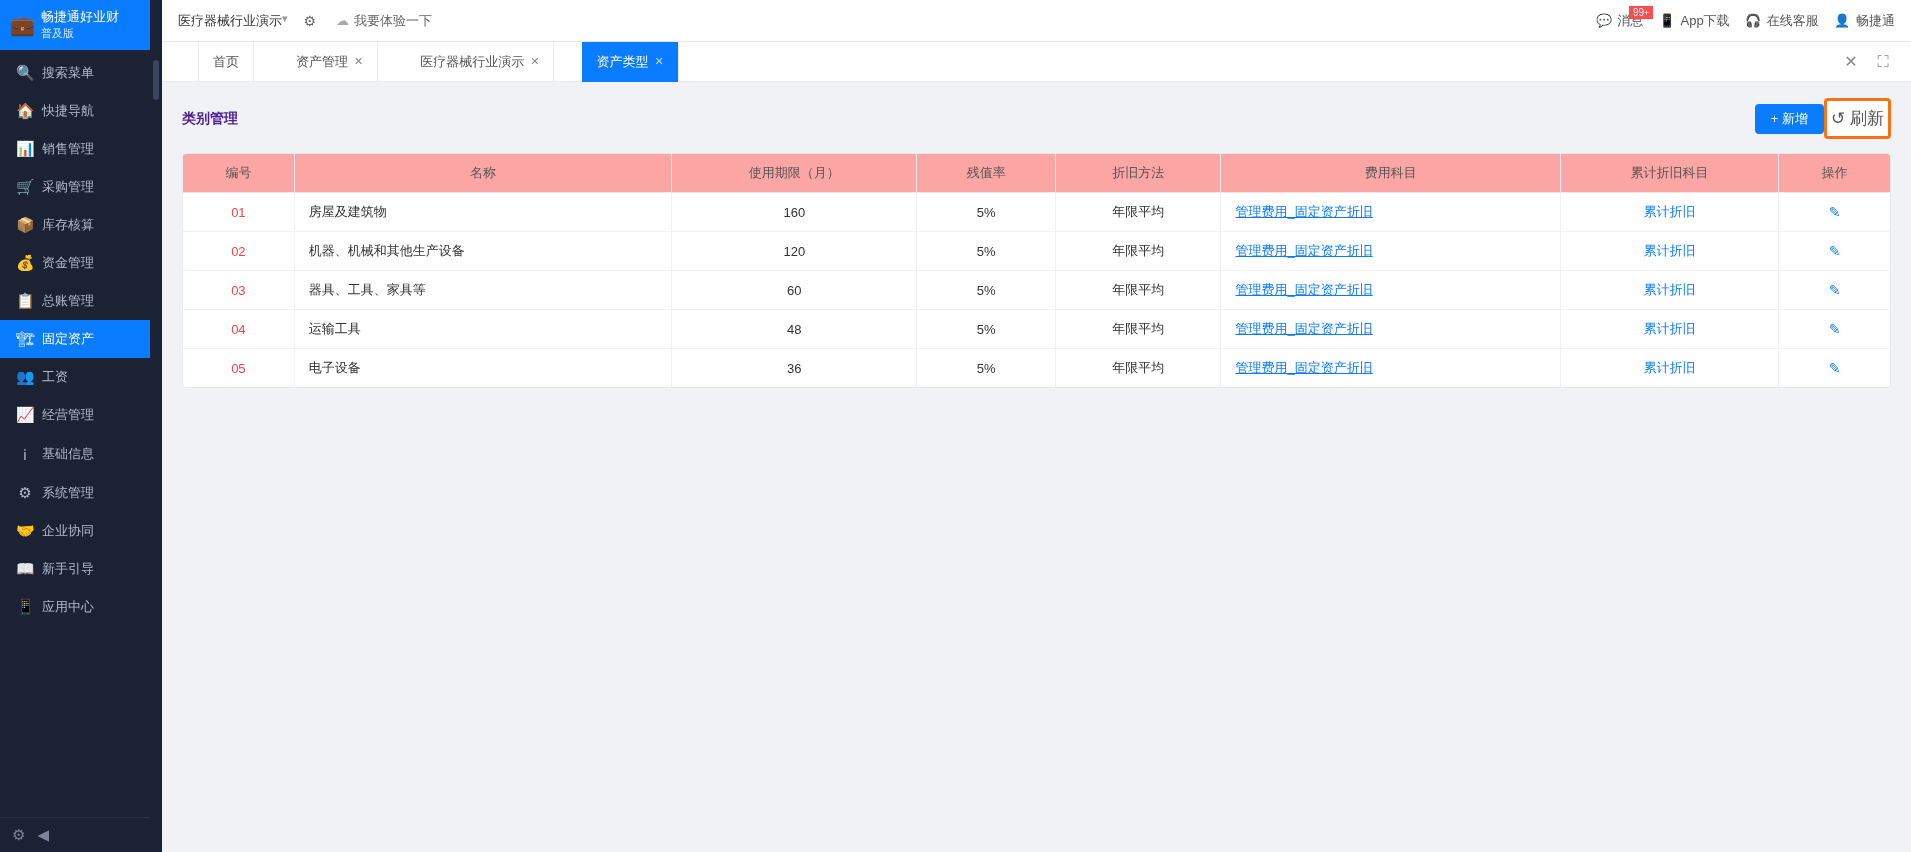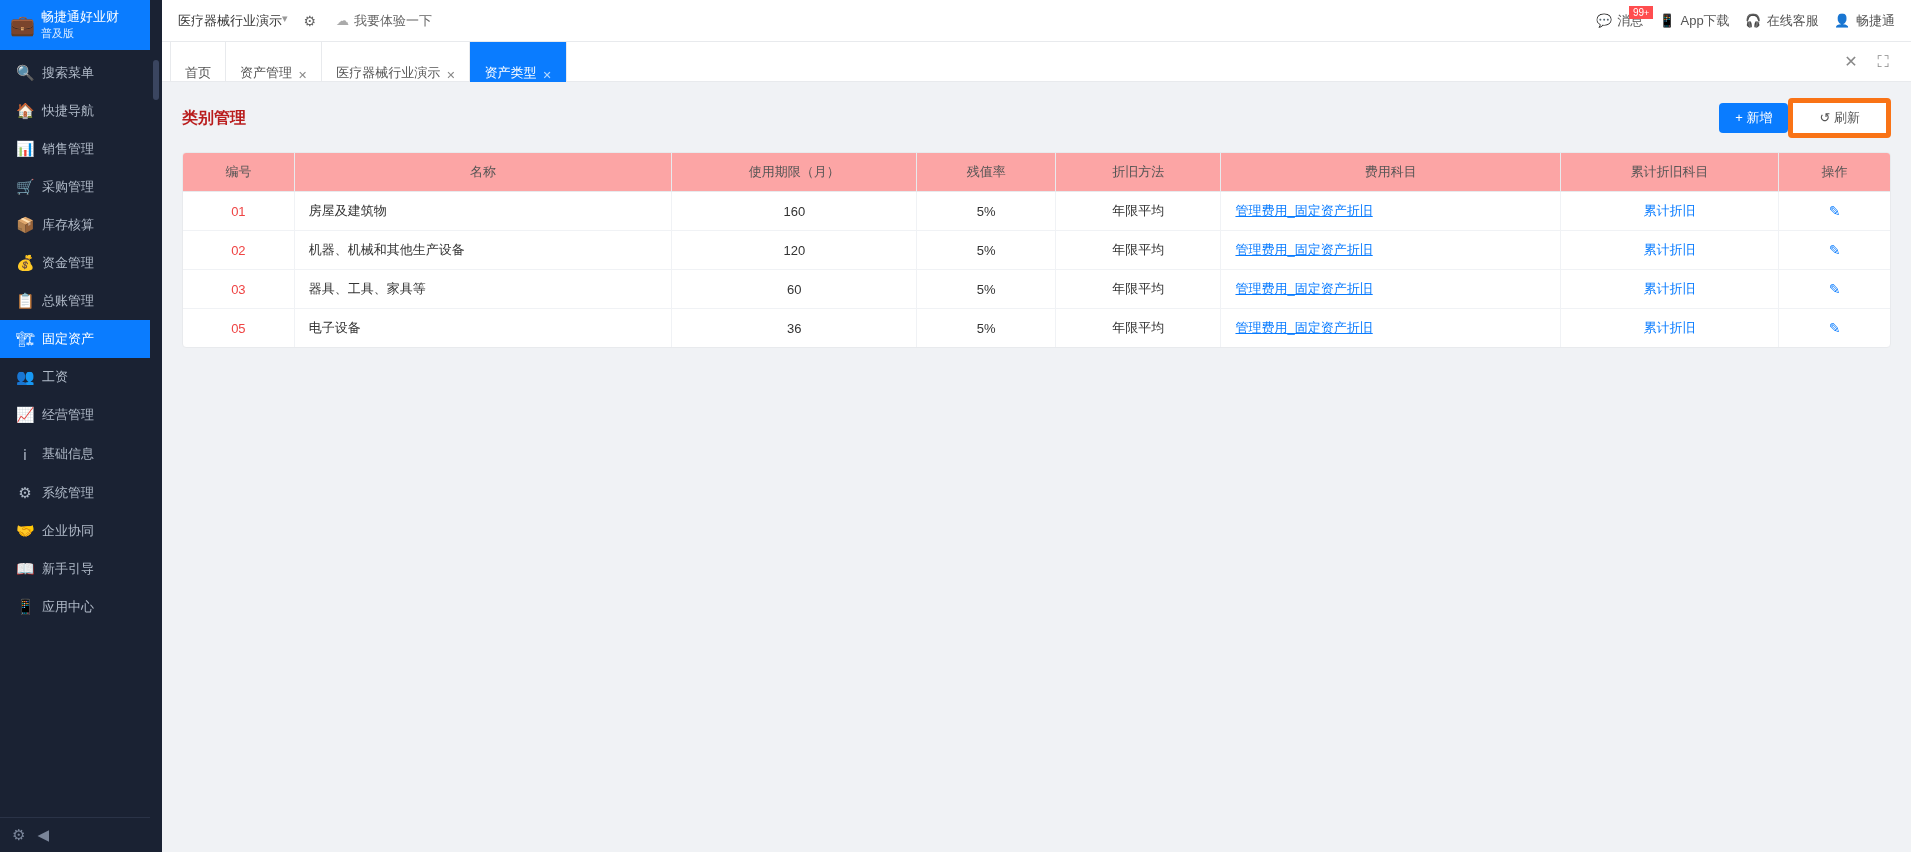--- a/index.html
+++ b/index.html
@@ -129,29 +129,30 @@
       background: #fff;
       height: 40px;
       display: flex;
       align-items: center;
       border-bottom: 1px solid #e8eaed;
       padding: 0 8px;
       gap: 0;
     }
     .tab-item {
       display: flex;
-      align-items: flex-end;
+      align-items: center;
       gap: 6px;
       padding: 0 14px;
       height: 40px;
       font-size: 13px;
       color: #555;
       cursor: pointer;
       border-right: 1px solid #e8eaed;
       white-space: nowrap;
+      margin-left: 28px;
     }
     .tab-item:first-child { border-left: 1px solid #e8eaed; }
     .tab-item.active {
       background: #0a7cff;
       color: #fff;
     }
     .tab-close { font-size: 11px; cursor: pointer; color: inherit; opacity: 0.7; }
     .tabs-right-actions {
       margin-left: auto;
       display: flex;
@@ -179,48 +180,48 @@
     }
 
     
     .page-header {
       display: flex;
       align-items: center;
       justify-content: space-between;
       margin-bottom: 14px;
     }
     .page-title {
-      font-size: 16px;
+      font-size: 14px;
       font-weight: 600;
-      color: #b91c1c;
+      color: #4c1d95;
     }
     .page-actions {
       display: flex;
       align-items: center;
     }
     .btn-primary {
       background: #0a7cff;
       color: #fff;
       border: none;
       padding: 6px 16px;
       border-radius: 4px;
       cursor: pointer;
       font-size: 13px;
       display: flex;
       align-items: center;
       gap: 4px;
     }
     .btn-default {
       background: #fff;
       color: #555;
-      border: 5px solid #f97316;
-      padding: 6px 26px;
+      border: 3px solid #f97316;
+      padding: 6px 4px;
       border-radius: 4px;
       cursor: pointer;
-      font-size: 13px;
+      font-size: 17px;
       display: flex;
       align-items: center;
       gap: 4px;
     }
 
     
     .table-wrap {
       background: #fff;
       border-radius: 4px;
       border: 1px solid #e8eaed;
@@ -455,20 +456,30 @@
       <td class="td-code">03</td>
       <td class="td-name">器具、工具、家具等</td>
       <td>60</td>
       <td>5%</td>
       <td>年限平均</td>
       <td class="td-subject">管理费用_固定资产折旧</td>
       <td class="td-depreciation">累计折旧</td>
       <td class="td-edit">✎</td>
     </tr>
             <tr>
+      <td class="td-code">04</td>
+      <td class="td-name">运输工具</td>
+      <td>48</td>
+      <td>5%</td>
+      <td>年限平均</td>
+      <td class="td-subject">管理费用_固定资产折旧</td>
+      <td class="td-depreciation">累计折旧</td>
+      <td class="td-edit">✎</td>
+    </tr>
+            <tr>
       <td class="td-code">05</td>
       <td class="td-name">电子设备</td>
       <td>36</td>
       <td>5%</td>
       <td>年限平均</td>
       <td class="td-subject">管理费用_固定资产折旧</td>
       <td class="td-depreciation">累计折旧</td>
       <td class="td-edit">✎</td>
     </tr>
           </tbody>

